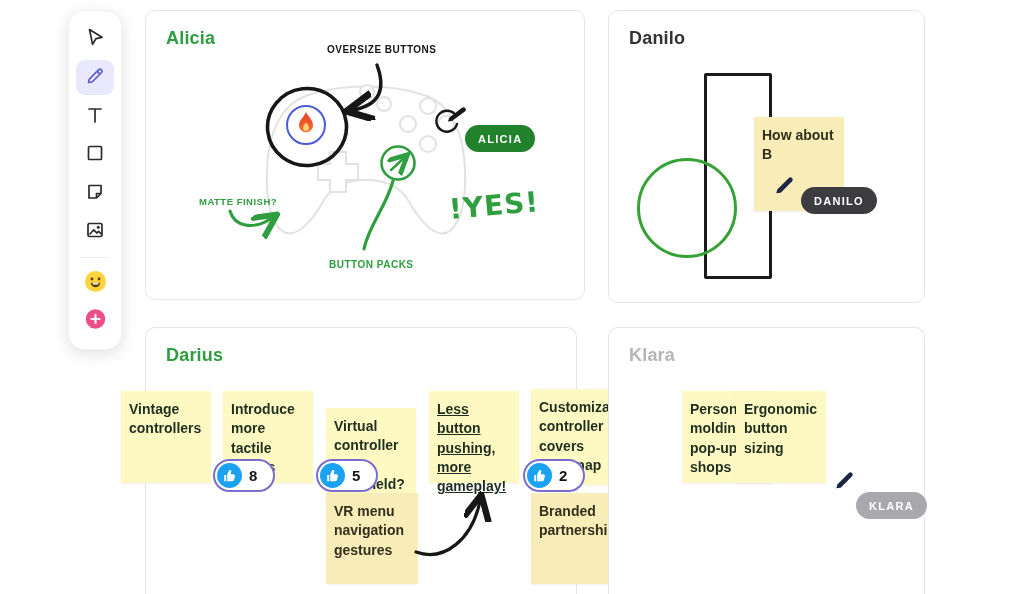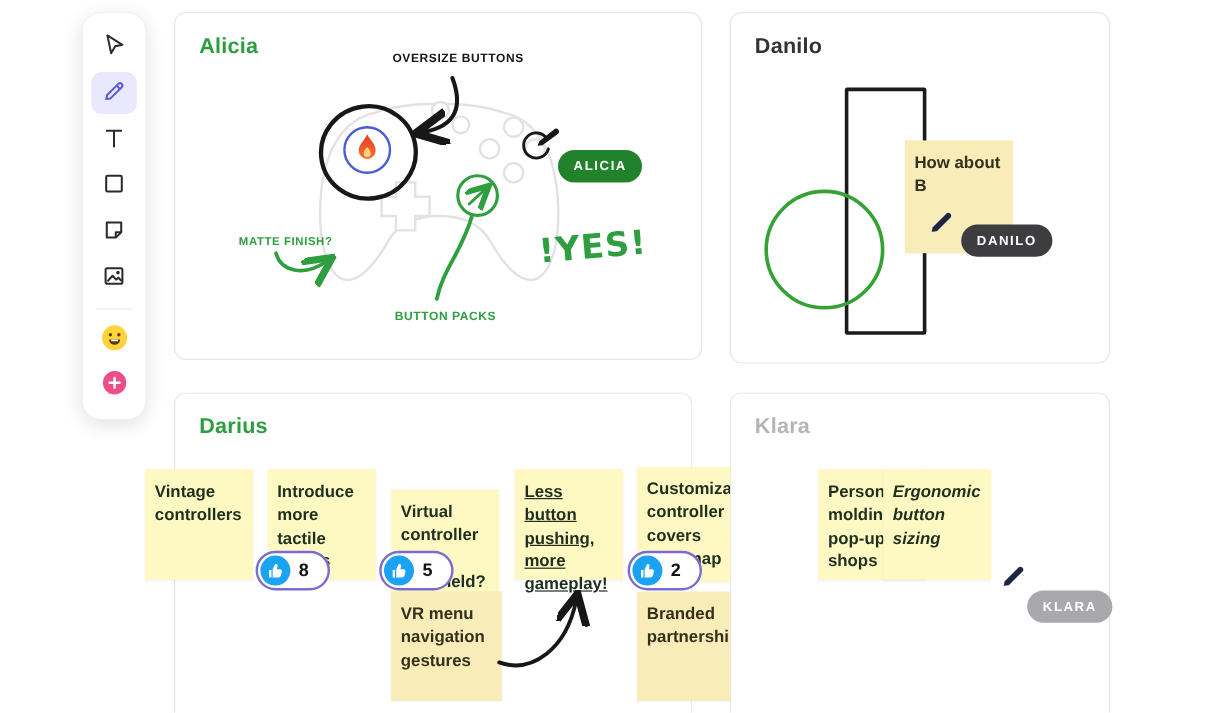--- a/index.html
+++ b/index.html
@@ -269,21 +269,21 @@
           </svg>
       </span>
       <span class="count">2</span>
     </div>
   </div>
 
   <div class="frame" style="left:608px; top:327px; width:317px; height:285px; border-bottom:none;">
     <div class="frame-title title-gray">Klara</div>
 
     <div class="note note-green" style="left:25px; top:63px;margin-left:48px;">Personal molding pop-up shops</div>
-    <div class="note note-green" style="left:127px; top:63px;font-style:italic;">Ergonomic button sizing</div>
+    <div class="note note-green" style="left:127px; top:63px;">Ergonomic button sizing</div>
 
     <span class="abs-svg" style="left:223px; top:138px;">
       <svg width="26" height="26" viewBox="0 0 24 24">
         <path d="M4,20.5 L4.9,17 L15.5,6.4 a2.2,2.2 0 0 1 3.1,3.1 L8,20 L4,20.5 Z" fill="#1d2444"></path>
       </svg>
     </span>
     <div class="cursor-pill pill-klara" style="left:247px; top:164px;">KLARA</div>
   </div>
 
 </div>

